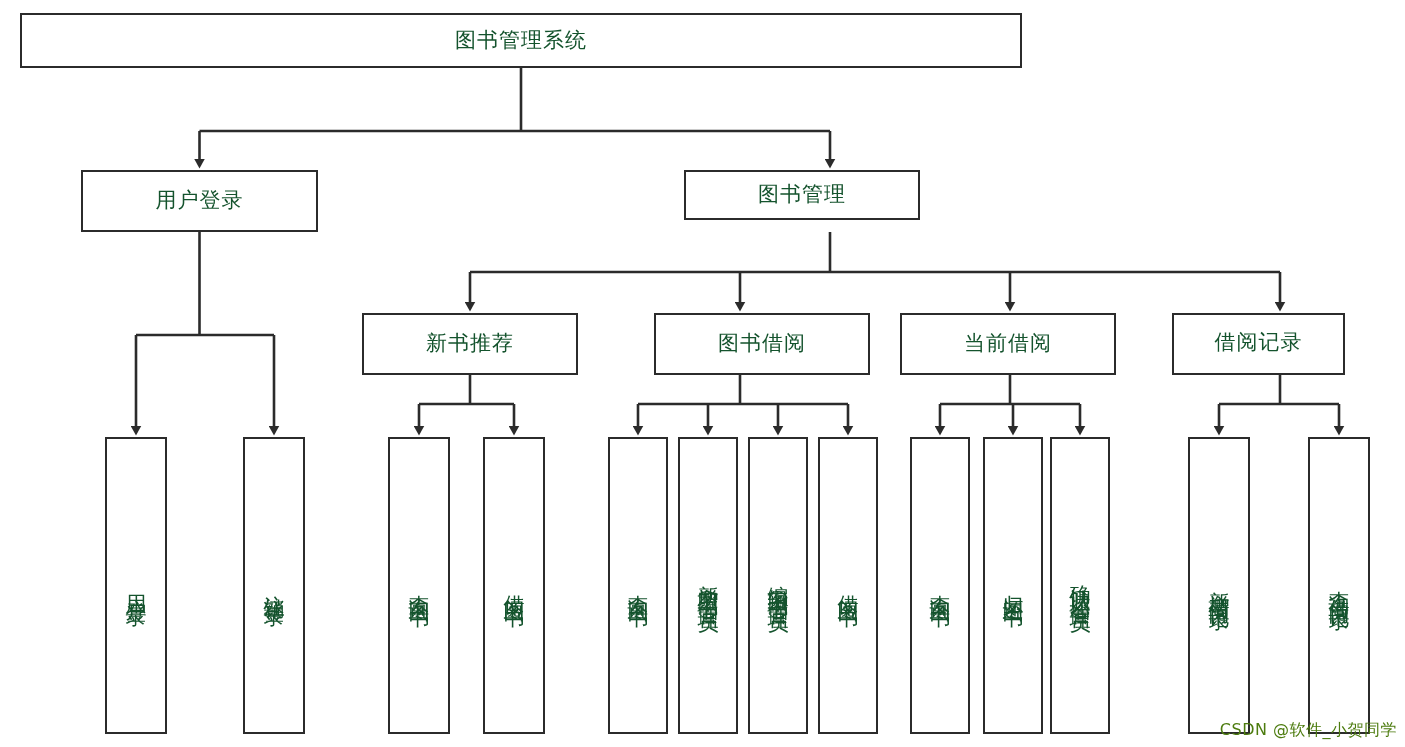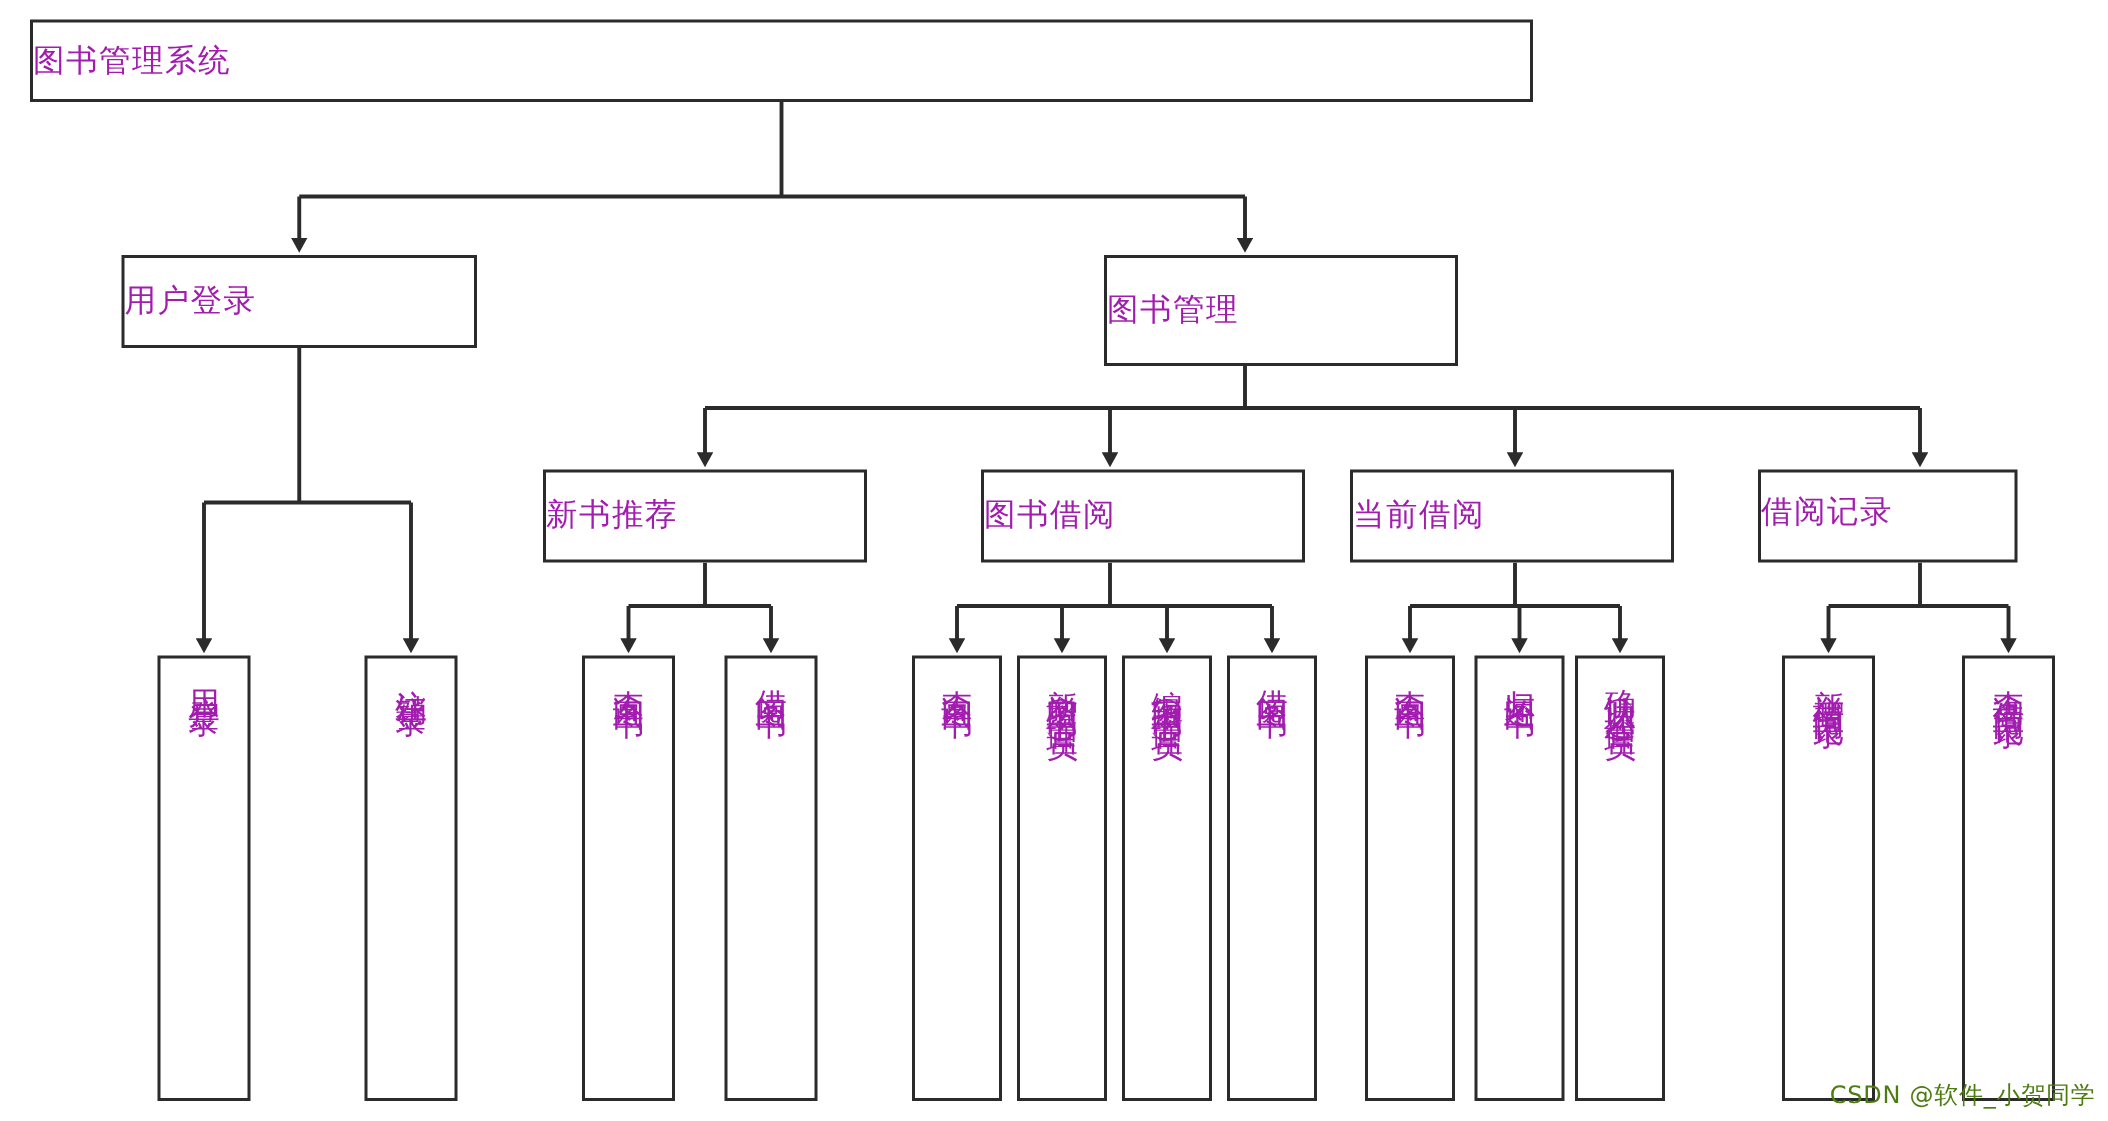--- a/index.html
+++ b/index.html
@@ -22,22 +22,23 @@
     width: 1405px;
     height: 747px;
   }
   .node {
     position: absolute;
     box-sizing: border-box;
     border: 2px solid #2b2b2b;
     background: #ffffff;
     display: flex;
     align-items: center;
+    justify-content: center;
     text-align: center;
-    color: #a21caf;
+    color: #14532d;
   }
   .node.horiz {
     font-size: 21px;
     letter-spacing: 1px;
     line-height: 1.2;
   }
   .node.vert {
     writing-mode: vertical-rl;
     text-orientation: upright;
     font-size: 21px;
@@ -105,21 +106,21 @@
         <path d="M1339,404 L1339,427" marker-end="url(#arrow)"></path>
       </g>
   </svg>
   <div id="nodes">
       <div class="node horiz" style="left: 20px; top: 13px; width: 1002px; height: 55px;">
         <span class="lbl">图书管理系统</span>
       </div>
       <div class="node horiz" style="left: 81px; top: 170px; width: 237px; height: 62px;">
         <span class="lbl">用户登录</span>
       </div>
-      <div class="node horiz" style="left: 736px; top: 170px; width: 236px; height: 74px;">
+      <div class="node horiz" style="left: 684px; top: 170px; width: 236px; height: 50px;">
         <span class="lbl">图书管理</span>
       </div>
       <div class="node horiz" style="left: 362px; top: 313px; width: 216px; height: 62px;">
         <span class="lbl">新书推荐</span>
       </div>
       <div class="node horiz" style="left: 654px; top: 313px; width: 216px; height: 62px;">
         <span class="lbl">图书借阅</span>
       </div>
       <div class="node horiz" style="left: 900px; top: 313px; width: 216px; height: 62px;">
         <span class="lbl">当前借阅</span>

